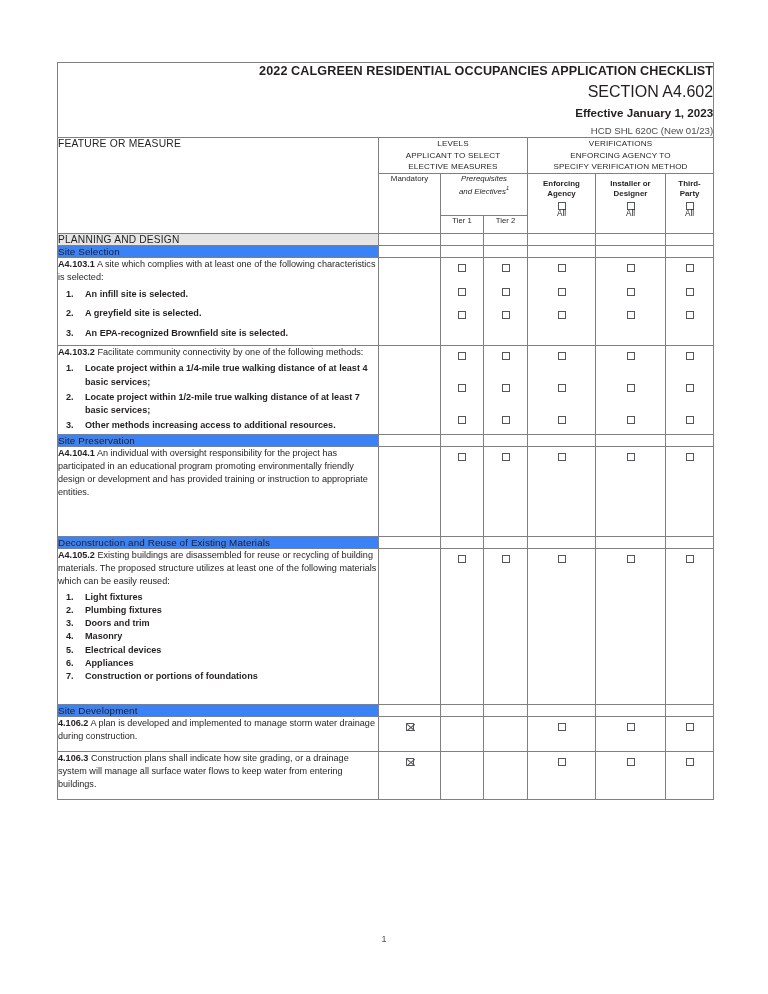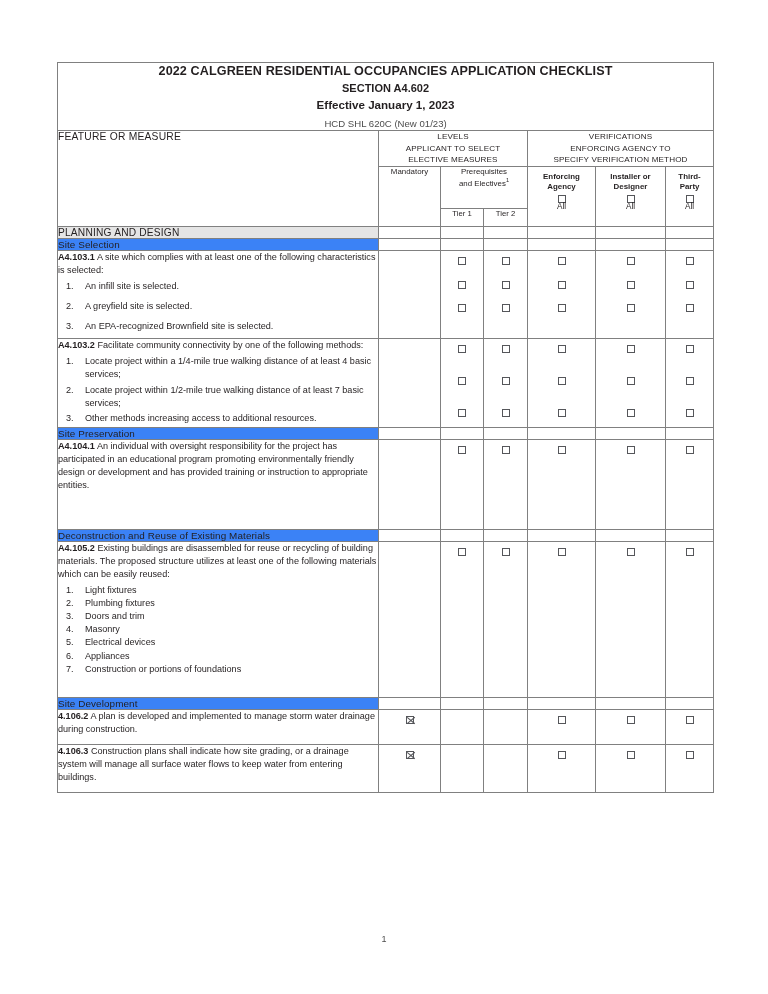--- a/index.html
+++ b/index.html
@@ -23,47 +23,47 @@
     table-layout: fixed;
   }
   table.checklist td, table.checklist th {
     border: 1px solid #808080;
     padding: 0;
     vertical-align: top;
     font-weight: normal;
   }
 
   
-  .title-cell { padding: 9px 10px 8px 10px; text-align: center; }
+  .title-cell { padding: 9px 10px 8px 10px; text-align: right; }
   .title-line1 {
     font-size: 12.6px; font-weight: bold; letter-spacing: .1px;
     line-height: 1.42;
   }
   .title-line2 {
-    font-size: 11px; font-weight: bold; line-height: 1.42;
+    font-size: 16px; font-weight: normal; line-height: 1.42;
   }
   .title-line3 {
     font-size: 11.6px; font-weight: bold; line-height: 1.5;
   }
   .title-sub {
     font-size: 9.6px; color: #4d4d4d; margin-top: 4px; line-height: 1.3;
   }
 
   
   .grp {
     text-align: center; font-size: 8.1px; font-weight: bold;
     line-height: 1.42; padding: 6px 3px 5px 3px; letter-spacing: .15px;
   }
   .feature-head {
     font-size: 10.3px; font-weight: bold; 
     letter-spacing: .2px; padding-top: 11px;
   }
   .colhead {
     text-align: center; font-size: 7.9px; font-weight: bold;
-    line-height: 1.34; padding: 5px 2px;
+    line-height: 1.34; padding: 5px 2px; font-style: italic;
   }
   .colhead .sup { font-size: 5.6px; vertical-align: super; }
   .tierhead {
     text-align: center; font-size: 7.7px; font-weight: bold;
     padding: 5px 2px 4px 2px;
   }
   .mandatory-head {
     text-align: center; font-size: 7.9px; font-weight: bold;
     vertical-align: bottom; padding-bottom: 5px;
   }
@@ -107,20 +107,21 @@
 
   
   .measure {
     padding: 6px 9px 7px 9px; font-size: 9.1px; line-height: 1.44;
   }
   .measure .code { font-weight: bold; }
   .measure p { margin: 0; }
   ol.numlist {
     margin: 3px 0 0 0; padding: 0 0 0 27px; list-style: none;
     counter-reset: nl;
+    font-weight: bold;
   }
   ol.numlist > li {
     counter-increment: nl; position: relative; line-height: 1.44;
   }
   ol.numlist > li::before {
     content: counter(nl) "."; position: absolute; left: -19px;
     width: 14px; text-align: left;
   }
   ol.numlist.spaced > li { margin-bottom: 6.5px; }
   ol.numlist.spaced > li:last-child { margin-bottom: 0; }

